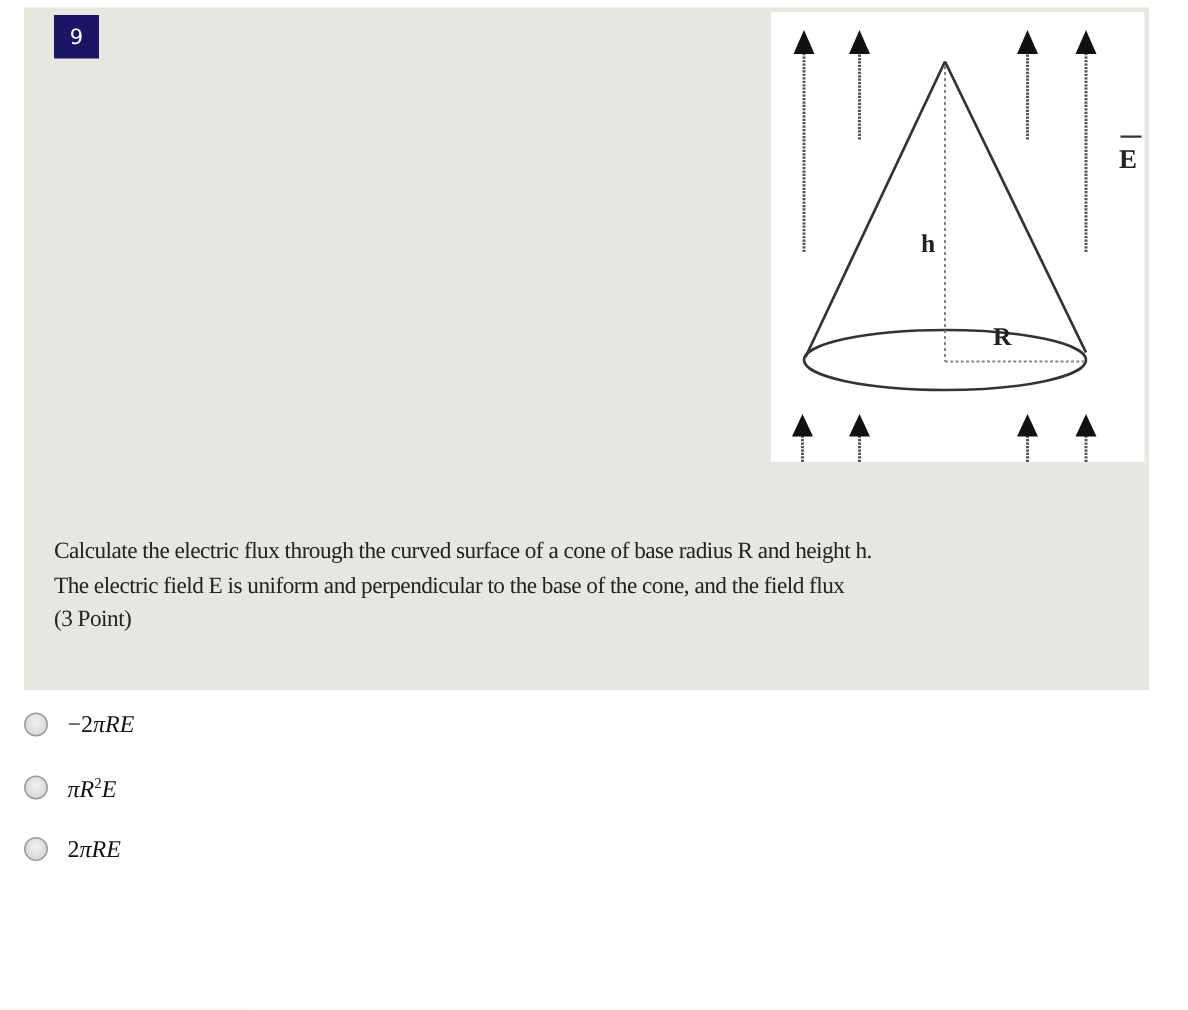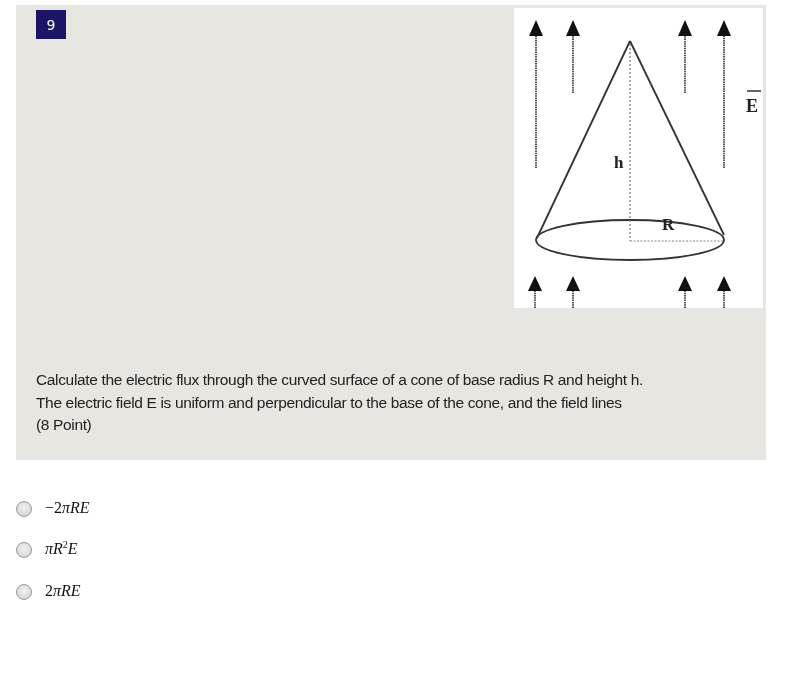--- a/index.html
+++ b/index.html
@@ -1,25 +1,25 @@
 <!DOCTYPE html>
 <html><head>
   <meta charset="utf-8">
   <style>
     html, body { margin: 0; padding: 0; background: #ffffff; }
     body { width: 792px; height: 673px; position: relative; overflow: hidden; font-family: "DejaVu Sans", sans-serif; }
     .card { position: absolute; left: 16px; top: 5px; width: 750px; height: 455px; background: #e8e6e0; }
     .qnum { position: absolute; left: 20px; top: 5px; width: 30px; height: 29px; background: #1c1464; color: #fff; font-size: 14px; display: flex; align-items: center; justify-content: center; font-family: "DejaVu Sans", sans-serif; }
     .figure { position: absolute; left: 498px; top: 3px; width: 249px; height: 300px; background: #ffffff; }
     .figure svg { width: 100%; height: 100%; display: block; }
-    .qtext { position: absolute; left: 20px; top: 364px; width: 720px; font-size: 15.5px; line-height: 22.5px; color: #222; font-family: Liberation Sans, sans-serif; letter-spacing: -0.35px; }
+    .qtext { position: absolute; left: 20px; top: 352px; width: 720px; font-size: 15.5px; line-height: 22.5px; color: #222; font-family: Liberation Serif, serif; letter-spacing: -0.35px; }
     .req { color: #6a56b8; font-size: 13px; margin-left: 3px; }
     .speaker { display: inline-block; vertical-align: middle; margin-left: 12px; width: 22px; height: 20px; }
     .options { position: absolute; left: 16px; top: 475px; }
-    .opt { display: flex; align-items: flex-end; height: 41.5px; cursor: pointer; }
+    .opt { display: flex; align-items: flex-start; height: 41.5px; cursor: pointer; }
     .radio { width: 16px; height: 16px; border-radius: 50%; border: 1px solid #9a9a9a; background: radial-gradient(circle at 50% 40%, #f2f2f2, #cfcfcf); box-sizing: border-box; }
     .opt-label { margin-left: 13px; font-family: "Liberation Serif", serif; font-style: italic; font-size: 16px; color: #111; }
     .opt-label sup { font-size: 10px; font-style: normal; }
   </style>
 </head>
 <body>
 
 <div class="card">
   <div class="qnum">9</div>
 
@@ -66,22 +66,22 @@
         <path d="M14,283 L21,268 L28,283 Z"></path>
         <path d="M52,283 L59,268 L66,283 Z"></path>
         <path d="M164,283 L171,268 L178,283 Z"></path>
         <path d="M203,283 L210,268 L217,283 Z"></path>
       </g>
     </svg>
   </div>
 
   <div class="qtext">
     <div>Calculate the electric flux through the curved surface of a cone of base radius R and height h.</div>
-    <div>The electric field E is uniform and perpendicular to the base of the cone, and the field lines</div>
-    <div>(8 Point)</div>
+    <div>The electric field E is uniform and perpendicular to the base of the cone, and the field flux</div>
+    <div>(3 Point)</div>
   </div>
 </div>
 
 <div class="options">
   <div class="opt">
     <span class="radio"></span>
     <span class="opt-label"><span style="font-style:normal">−2</span><span>π</span><span>RE</span></span>
   </div>
   <div class="opt">
     <span class="radio"></span>

